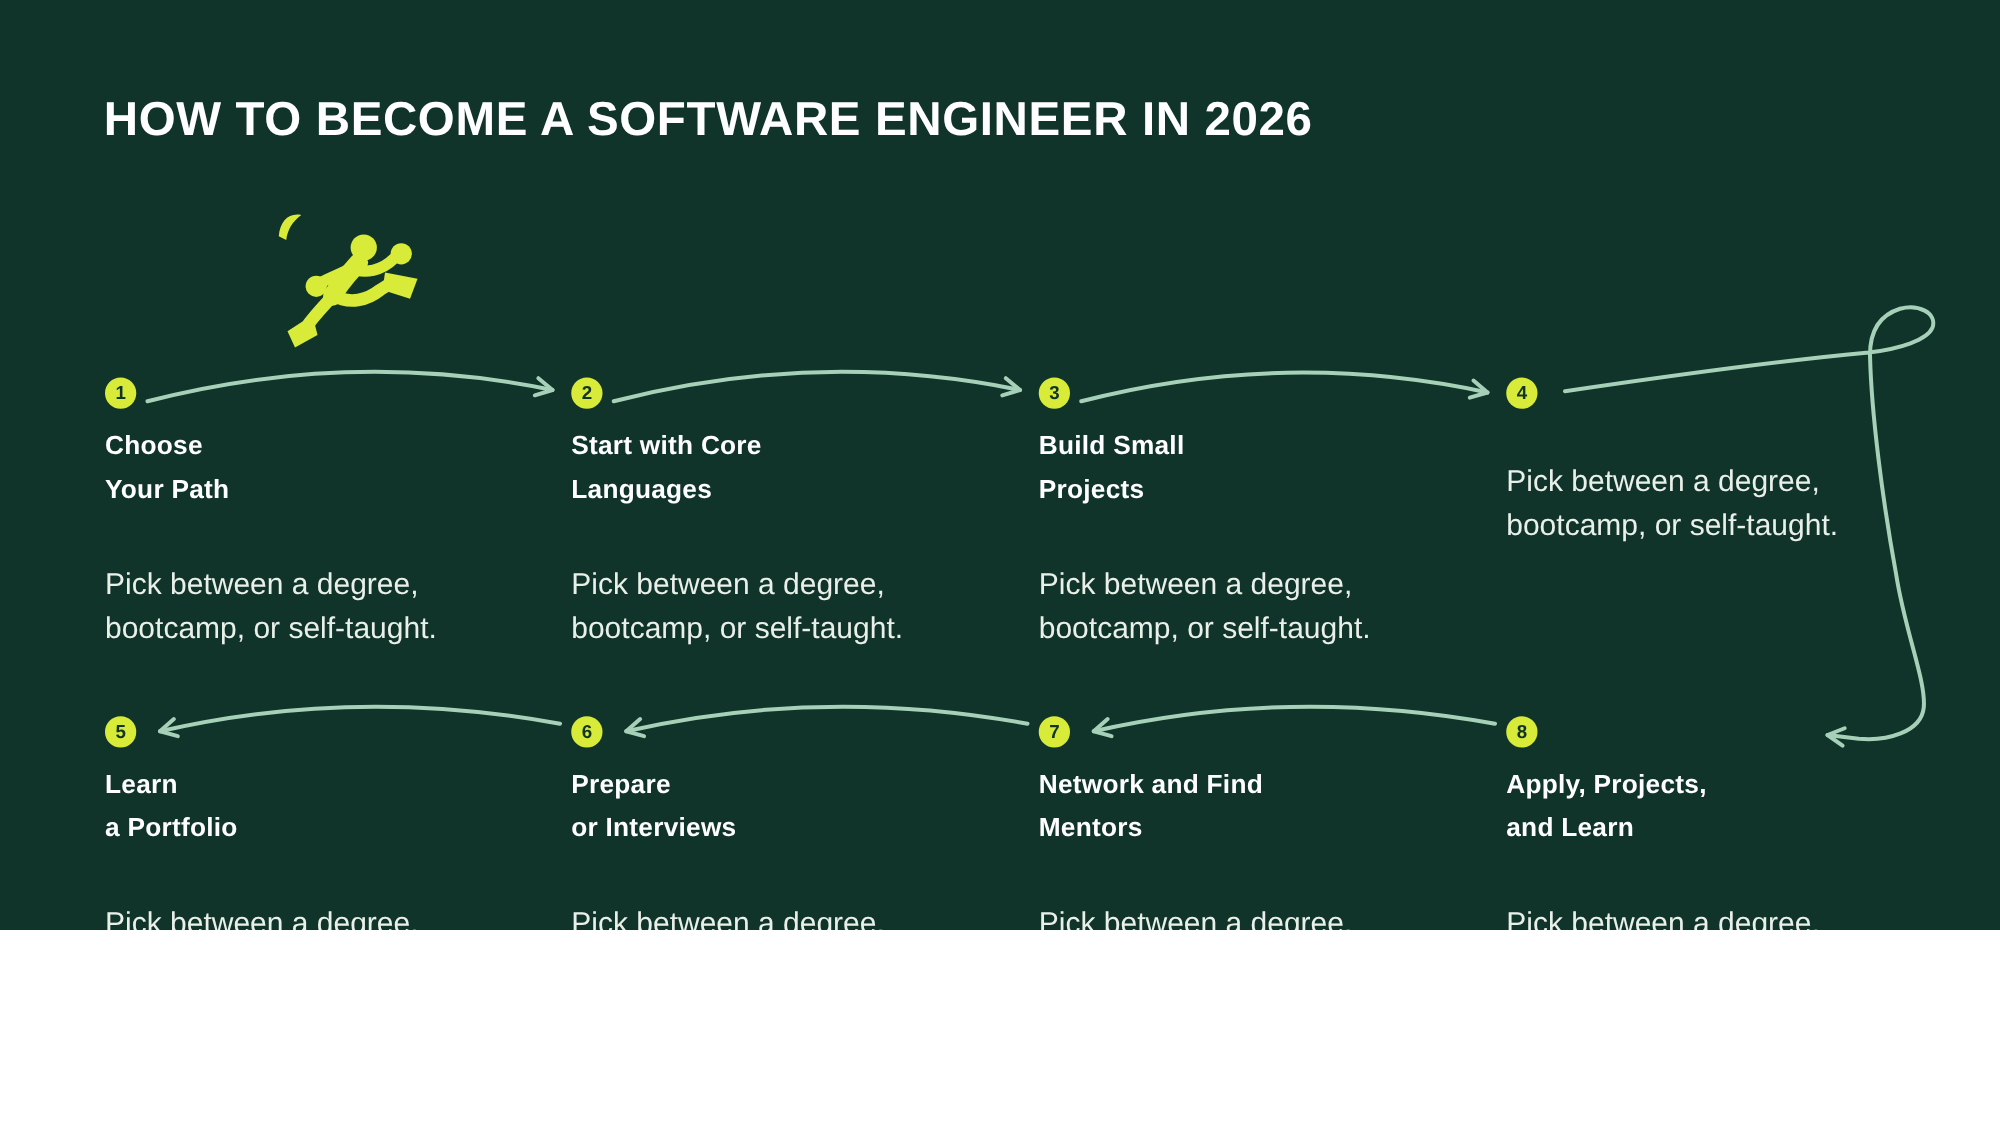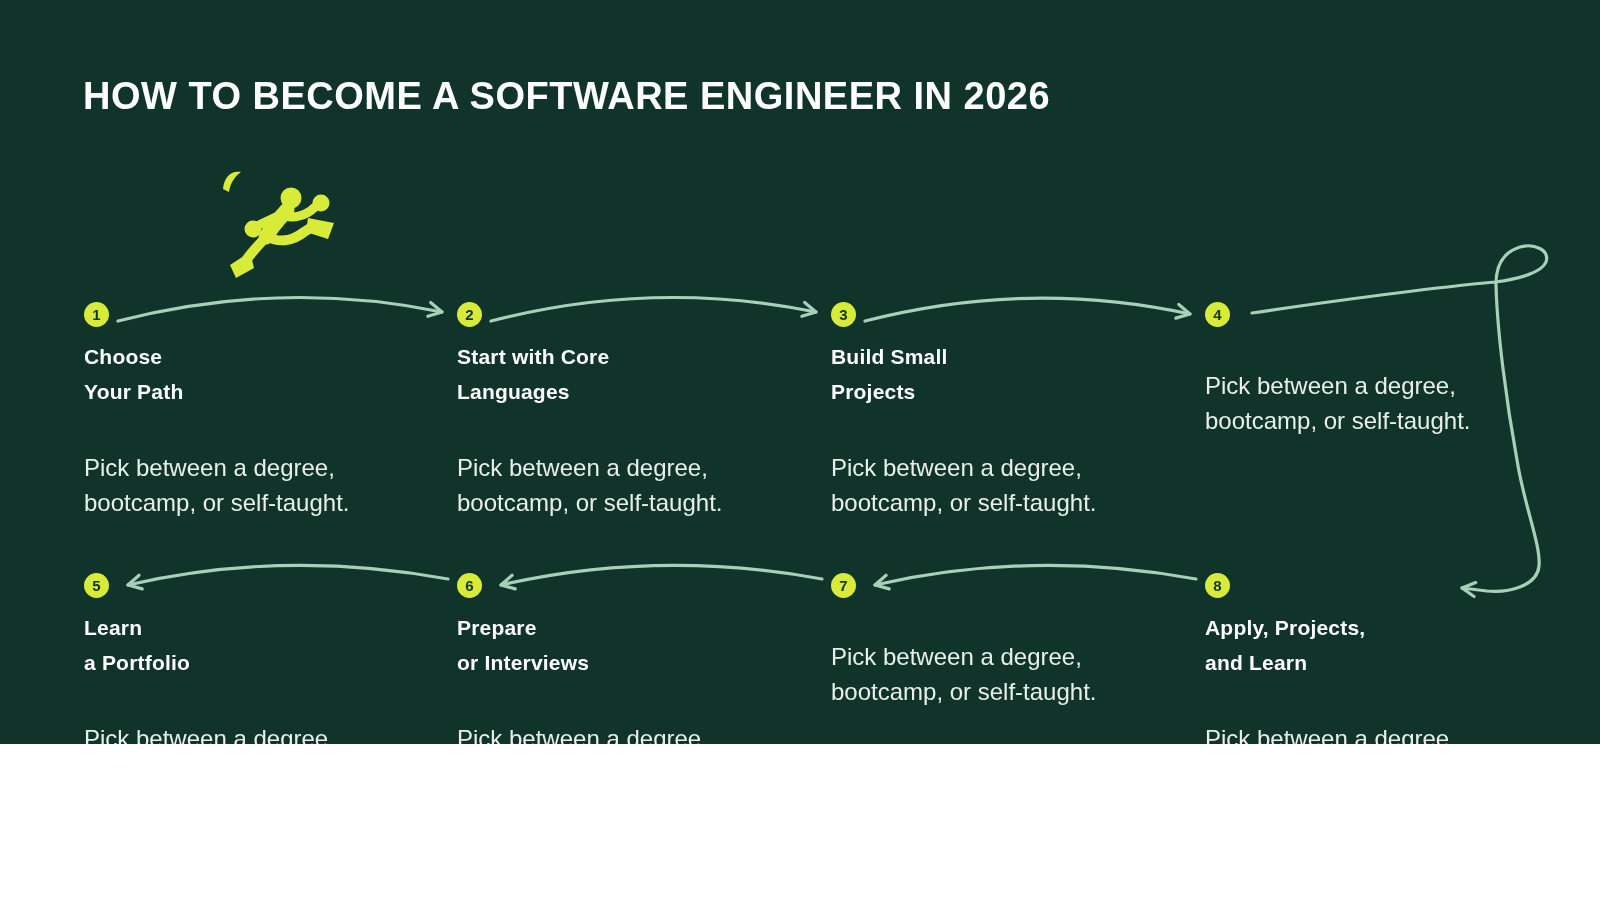--- a/index.html
+++ b/index.html
@@ -125,20 +125,22 @@
   </div>
   <div class="step row2 c2">
     <span class="badge">6</span>
     <h2 class="step-title">Prepare
 or Interviews</h2>
     <p class="step-desc">Pick between a degree,
 bootcamp, or self-taught.</p>
   </div>
   <div class="step row2 c3">
     <span class="badge">7</span>
+    <h2 class="step-title">Network and Find
+Mentors</h2>
     <p class="step-desc">Pick between a degree,
 bootcamp, or self-taught.</p>
   </div>
   <div class="step row2 c4">
     <span class="badge">8</span>
     <h2 class="step-title">Apply, Projects,
 and Learn</h2>
     <p class="step-desc">Pick between a degree,
 bootcamp, or self-taught.</p>
   </div>

